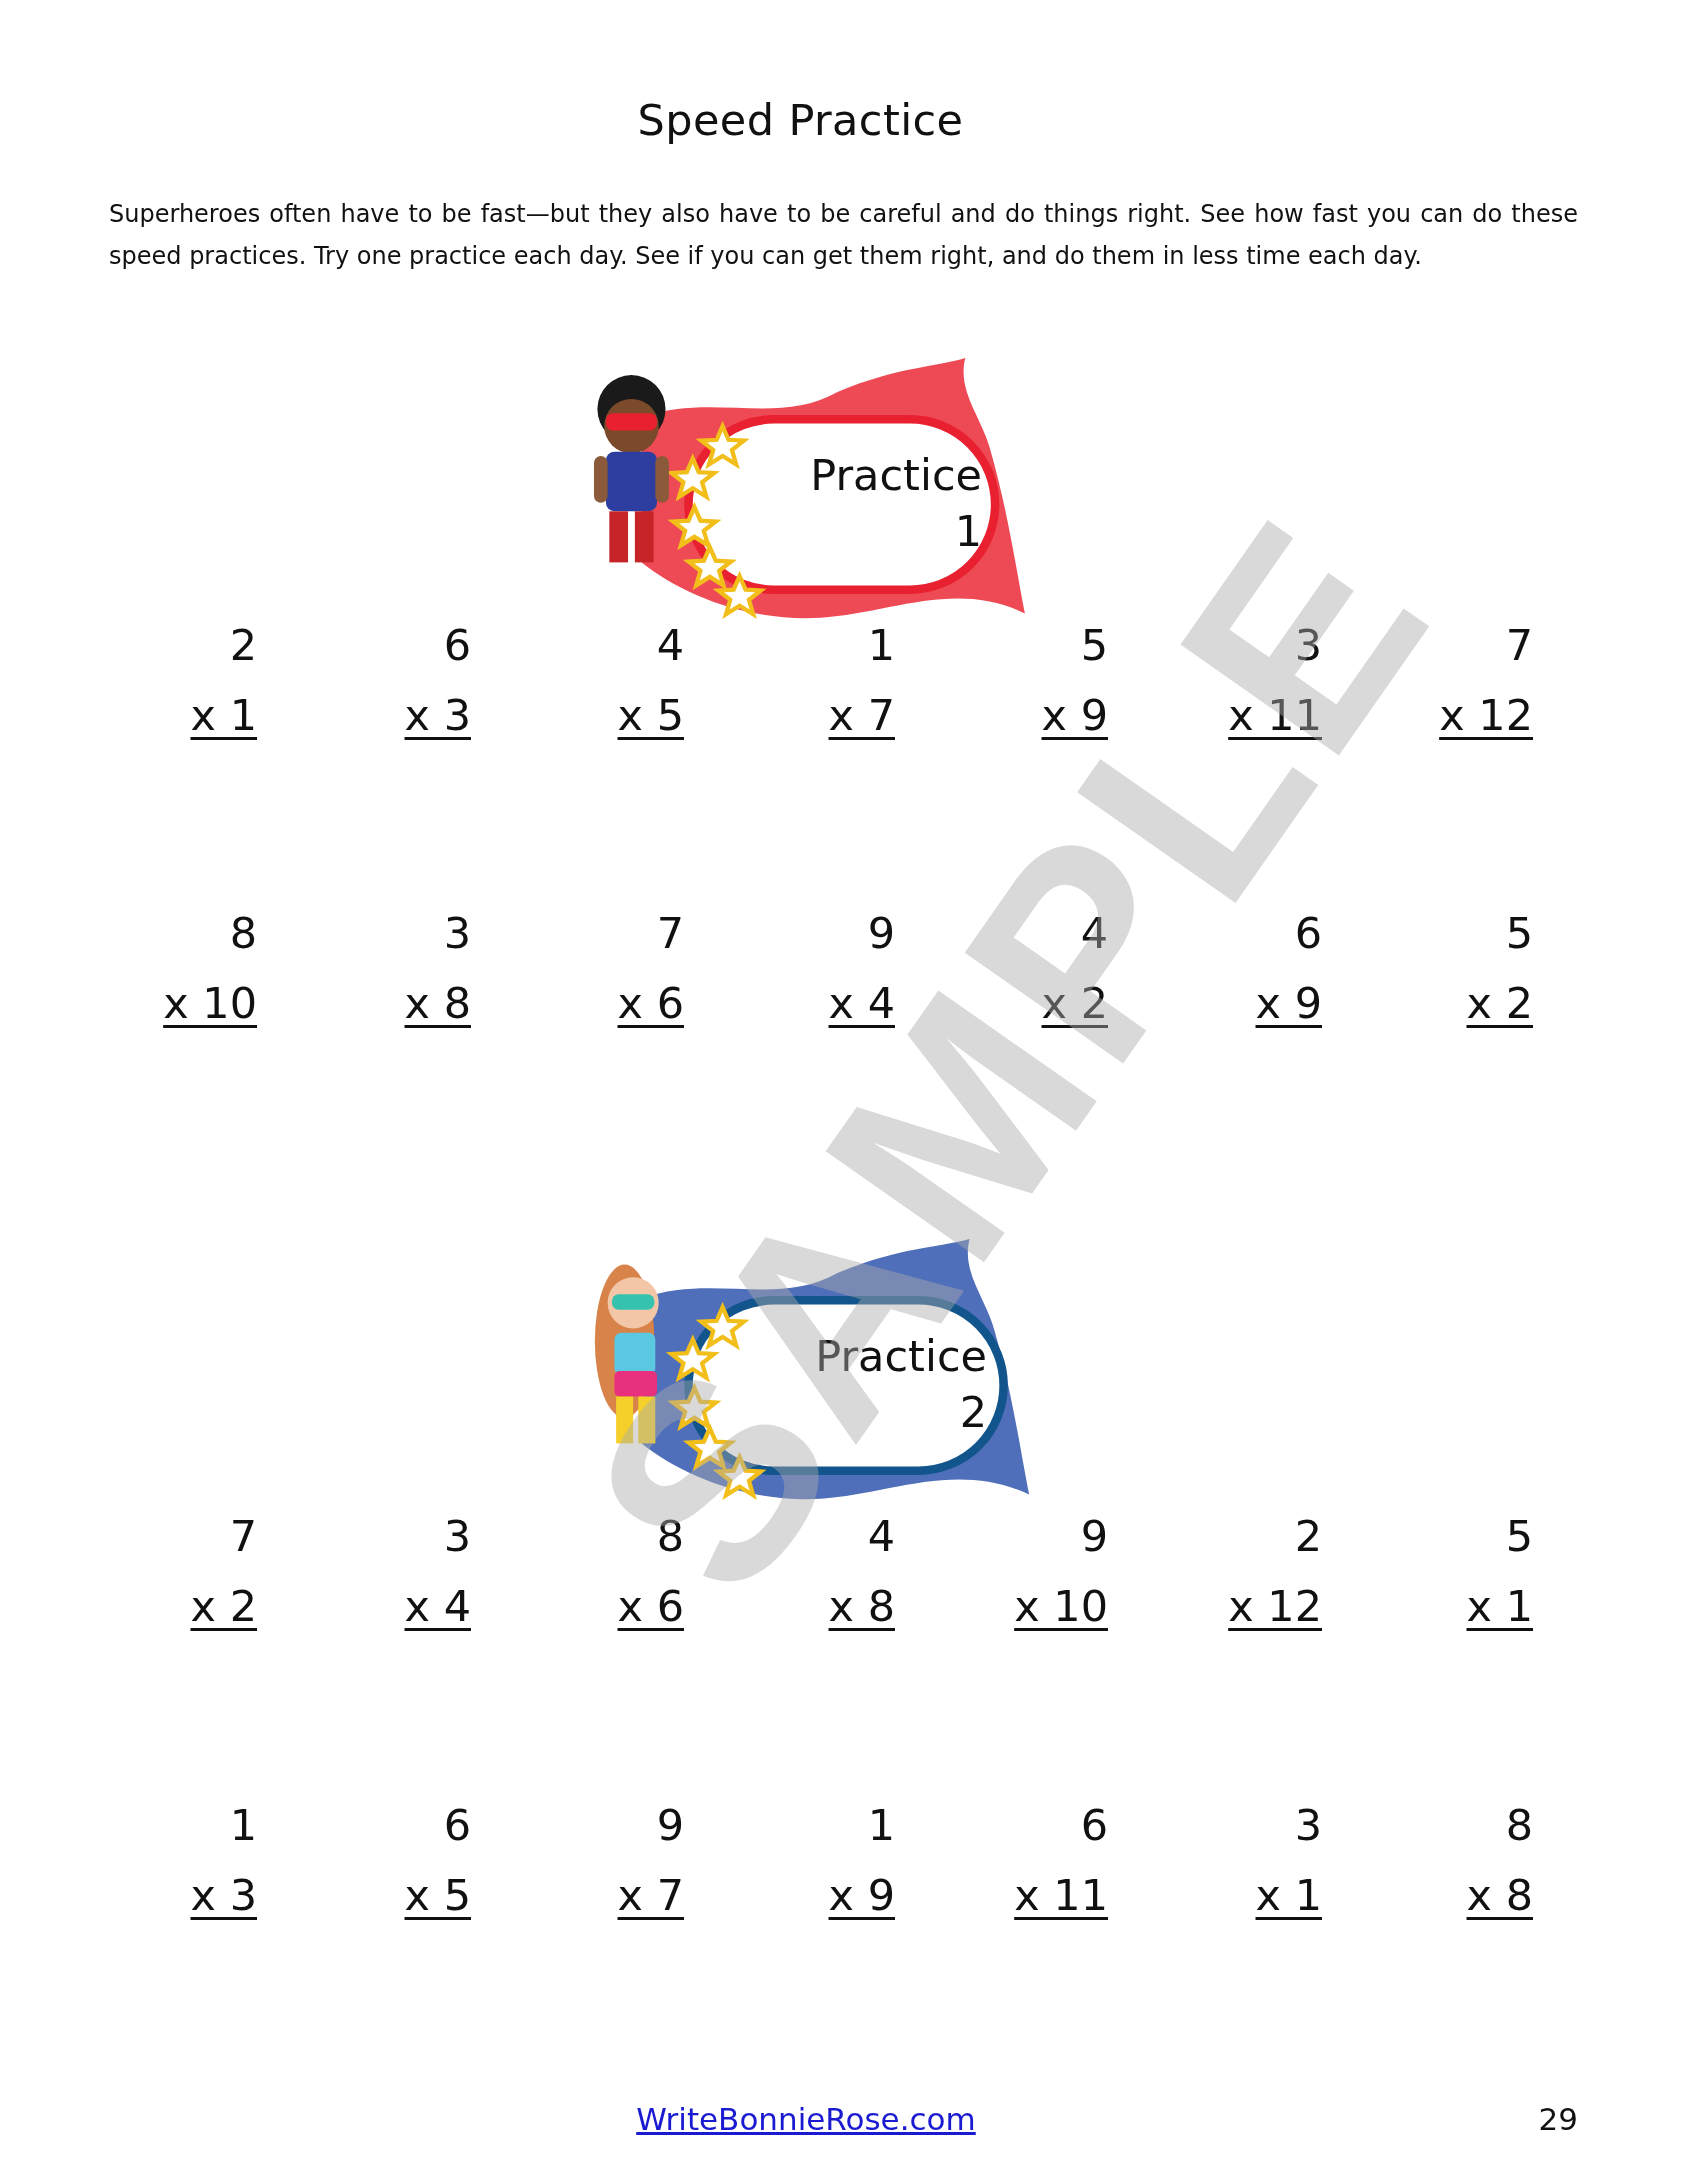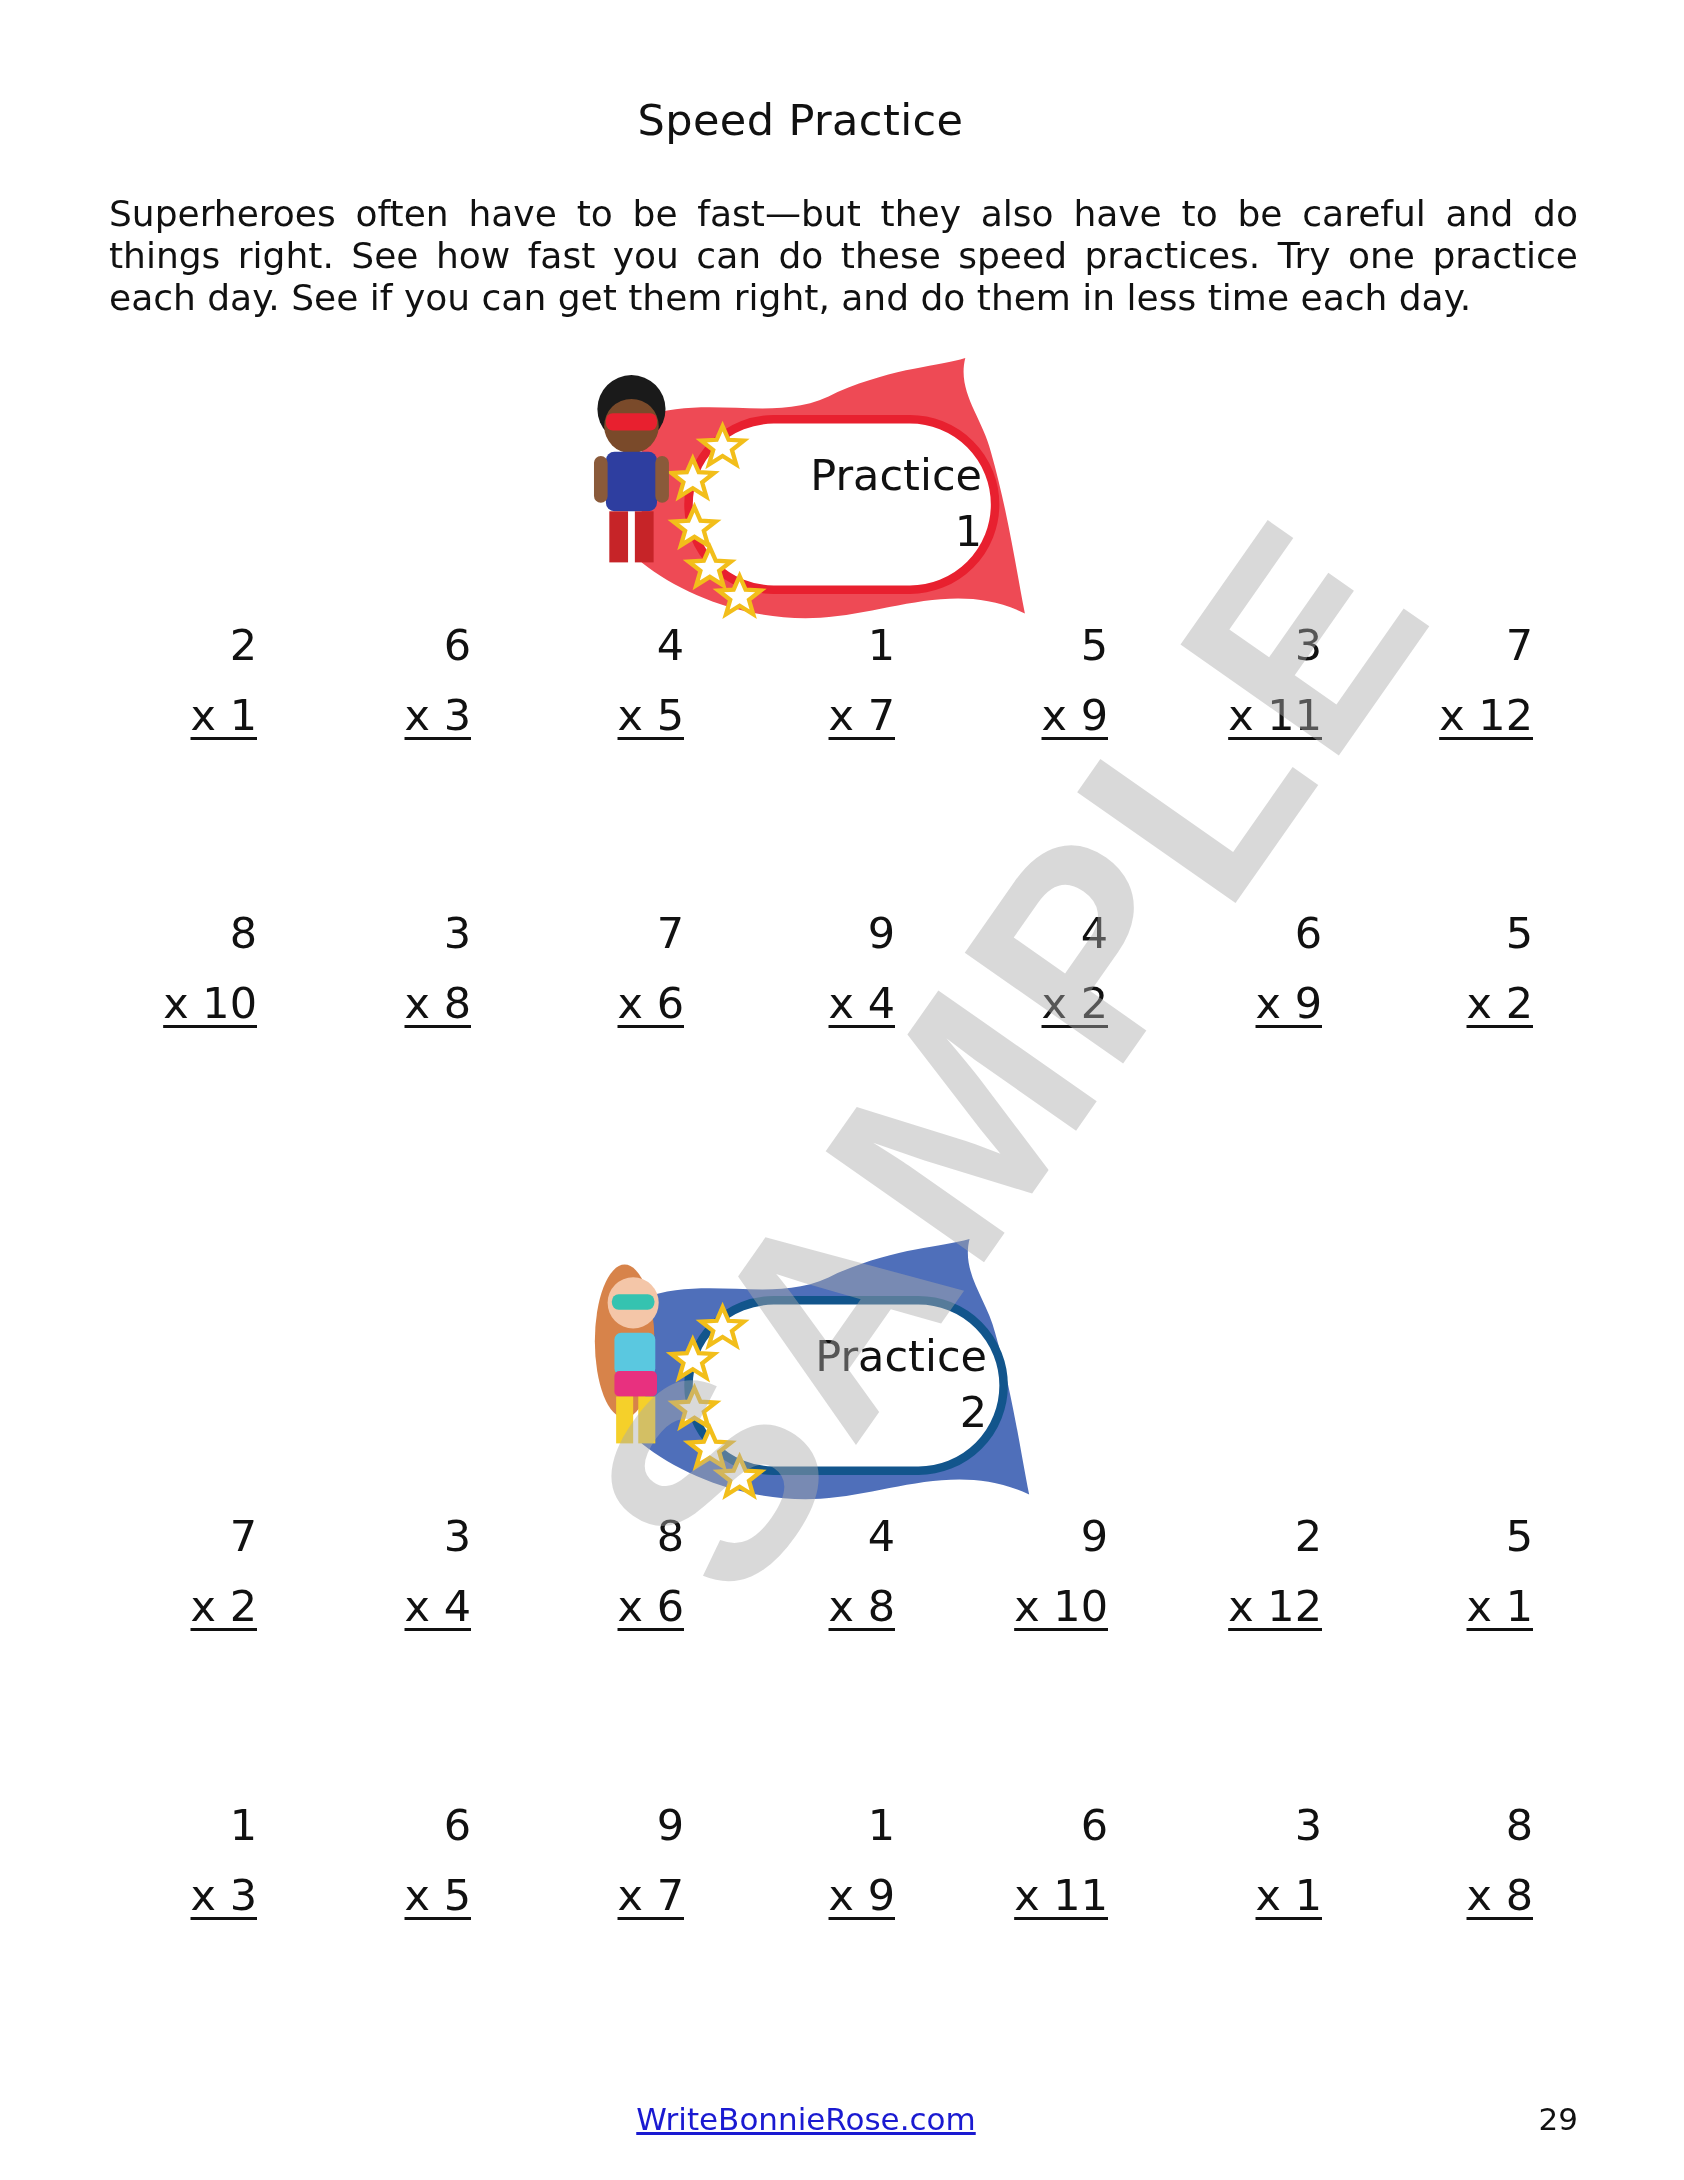--- a/index.html
+++ b/index.html
@@ -1,20 +1,20 @@
 <!DOCTYPE html>
 <html style="font-size:13.6px"><head>
 <meta charset="utf-8">
 <style>
   html, body { margin:0; padding:0; background:#ffffff; }
   body { width:1685px; height:2181px; position:relative; overflow:hidden;
          font-family:"DejaVu Sans", "Liberation Sans", sans-serif; color:#111; }
   .title { position:absolute; top:95px; left:0; width:1601px; text-align:center;
            font-size:43px; letter-spacing:0.4px; }
-  .intro { position:absolute; left:109px; top:193px; width:1469px; font-size:36px;
+  .intro { position:absolute; left:109px; top:193px; width:1469px; font-size:24px;
            line-height:42px; text-align:justify; }
   .badge { position:absolute; width:460px; height:264px; }
   .badge svg { position:absolute; left:0; top:0; }
   .badge-label { position:absolute; left:170px; top:89px; width:230px; text-align:right;
                  font-size:43px; line-height:56px; color:#111; }
   .row { position:absolute; left:0; width:1685px; height:128px; }
   .prob { position:absolute; width:170px; text-align:right; font-size:43px; line-height:70px; }
   .prob .top { display:block; }
   .prob .bot { display:inline-block; text-decoration:underline; text-decoration-thickness:2.6px;
                text-underline-offset:6.8px; }

